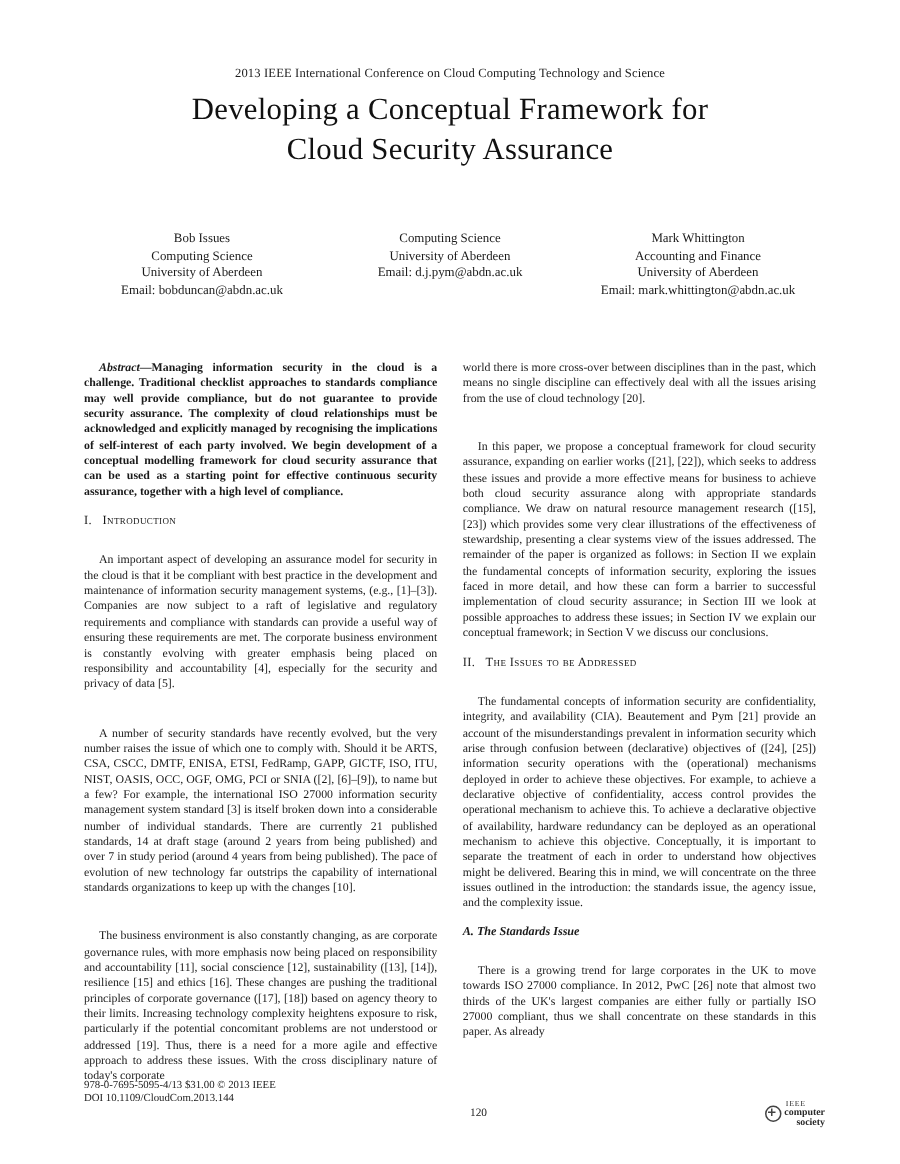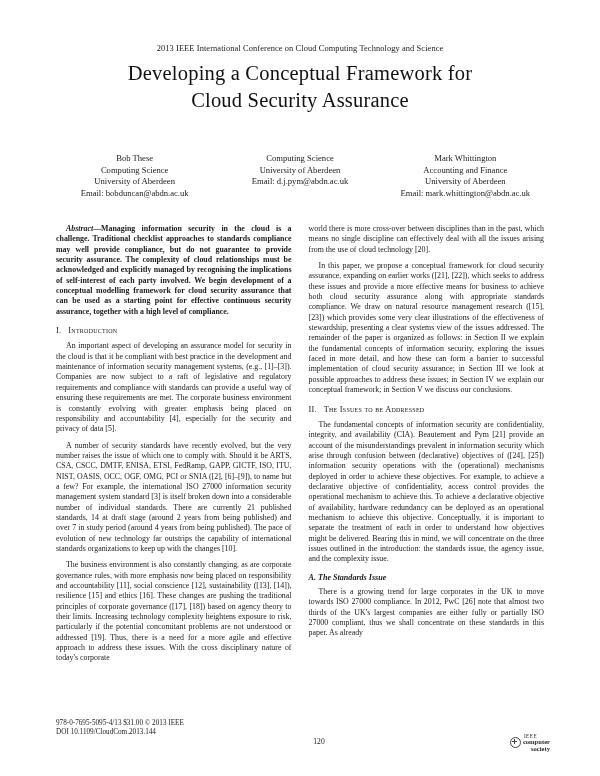--- a/index.html
+++ b/index.html
@@ -80,21 +80,21 @@
     gap: 17px;
   }
   .col {
     width: 50%;
     font-size: 7.9px;
     line-height: 10.35px;
     text-align: justify;
     color: #1a1a1a;
   }
   .col p {
-    margin: 0 0 0px 0;
+    margin: 16px 0 0px 0;
     text-indent: 10px;
     hyphens: auto;
   }
   .col p.noindent { text-indent: 0; }
   .col p.abstract {
     font-weight: bold;
     text-indent: 10px;
   }
   .col p.abstract .lead {
     font-weight: bold;
@@ -196,21 +196,21 @@
 
   <div class="conf-header">2013 IEEE International Conference on Cloud Computing Technology and Science</div>
 
   <div class="title-block">
     <div class="title-line">Developing a Conceptual Framework for</div>
     <div class="title-line">Cloud Security Assurance</div>
   </div>
 
   <div class="authors">
     <div class="author">
-      <div class="name">Bob These</div>
+      <div class="name">Bob Issues</div>
       <div>Computing Science</div>
       <div>University of Aberdeen</div>
       <div>Email: bobduncan@abdn.ac.uk</div>
     </div>
     <div class="author">
       <div>Computing Science</div>
       <div>University of Aberdeen</div>
       <div>Email: d.j.pym@abdn.ac.uk</div>
     </div>
     <div class="author">

